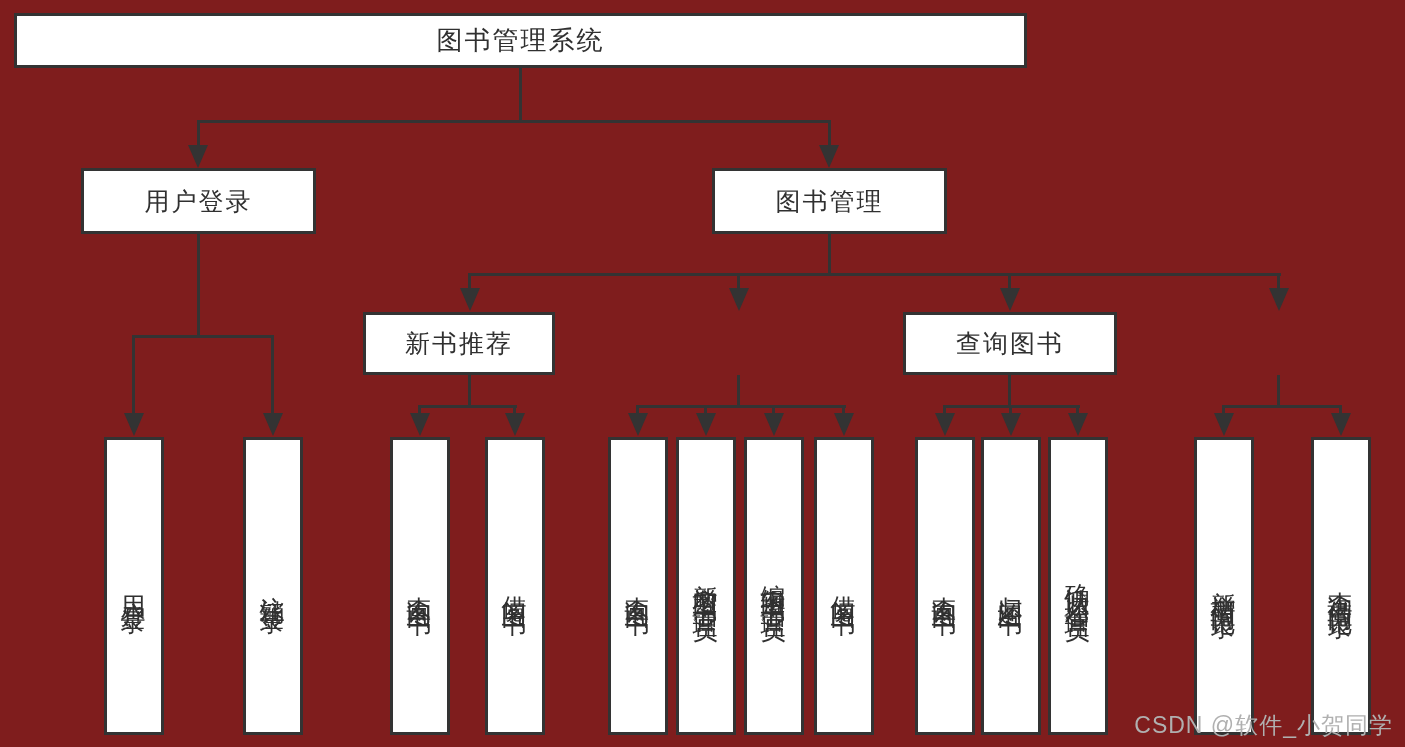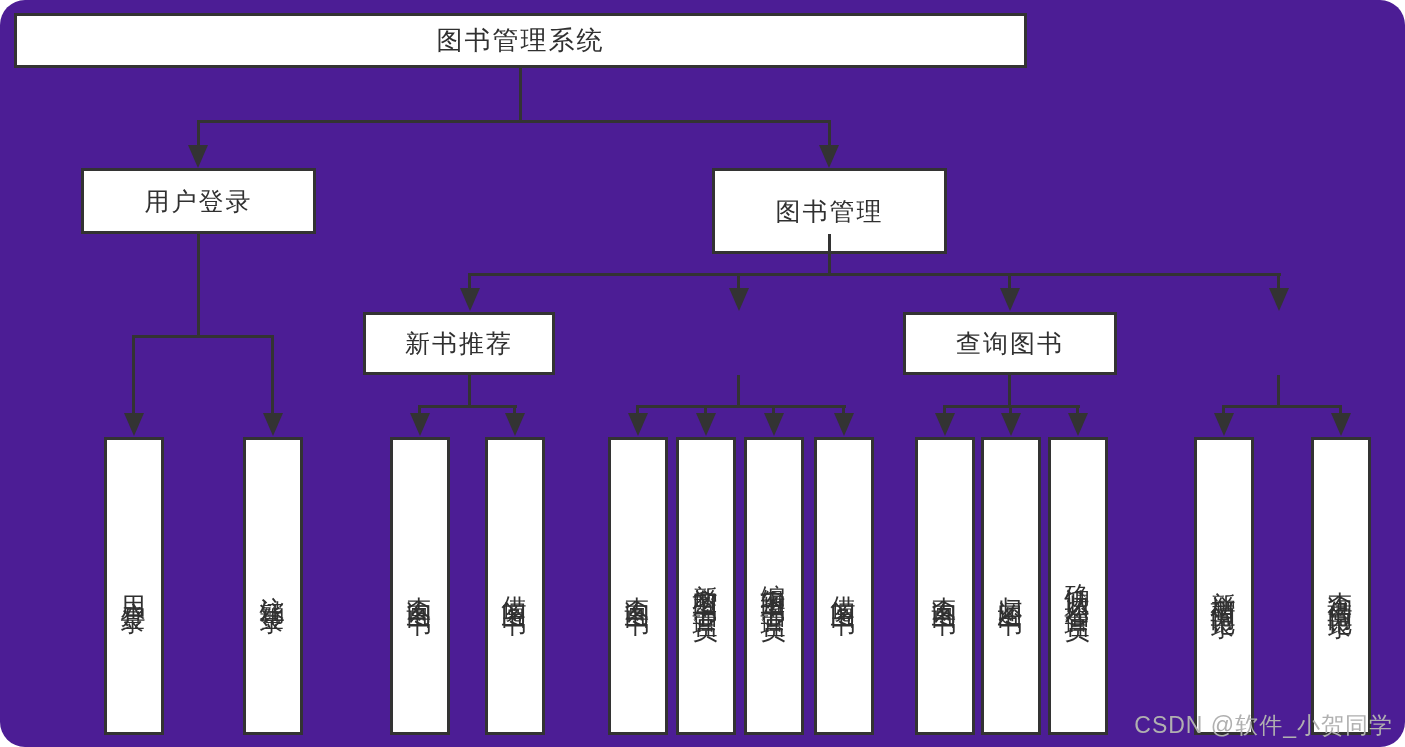--- a/index.html
+++ b/index.html
@@ -1,22 +1,21 @@
 <!DOCTYPE html>
 <html><head>
 <meta charset="utf-8">
 <style>
   html,body{margin:0;padding:0;background:#fff;}
   #stage{
     position:relative;
     width:1405px;height:747px;
-    background:#4c1d95;
+    background:#7f1d1d;
     font-family:"Liberation Sans","DejaVu Sans",sans-serif;
     overflow:hidden;
-    border-radius:25px;
   }
   .node{
     position:absolute;
     box-sizing:border-box;
     border:3px solid #333333;
     background:#ffffff;
     display:flex;
     align-items:center;
     justify-content:center;
     color:#303030;
@@ -56,21 +55,21 @@
   <div class="node root" style="left:14px;top:13px;width:1013px;height:55px;">图书管理系统</div>
 
   <div class="vline" style="left:519px;top:68px;height:55px;"></div>
   <div class="hline" style="left:197px;top:120px;width:634px;"></div>
   <div class="vline" style="left:197px;top:120px;height:30px;"></div>
   <div class="arrow" style="left:188px;top:145px;"></div>
   <div class="vline" style="left:828px;top:120px;height:30px;"></div>
   <div class="arrow" style="left:819px;top:145px;"></div>
 
   <div class="node" style="left:81px;top:168px;width:235px;height:66px;">用户登录</div>
-  <div class="node" style="left:712px;top:168px;width:235px;height:86px;">图书管理</div>
+  <div class="node" style="left:712px;top:168px;width:235px;height:66px;">图书管理</div>
 
   <div class="vline" style="left:197px;top:234px;height:104px;"></div>
   <div class="hline" style="left:132px;top:335px;width:142px;"></div>
   <div class="vline" style="left:132px;top:335px;height:82px;"></div>
   <div class="arrow" style="left:124px;top:413px;"></div>
   <div class="vline" style="left:271px;top:335px;height:82px;"></div>
   <div class="arrow" style="left:263px;top:413px;"></div>
 
   <div class="vline" style="left:828px;top:234px;height:42px;"></div>
   <div class="hline" style="left:468px;top:273px;width:813px;"></div>

